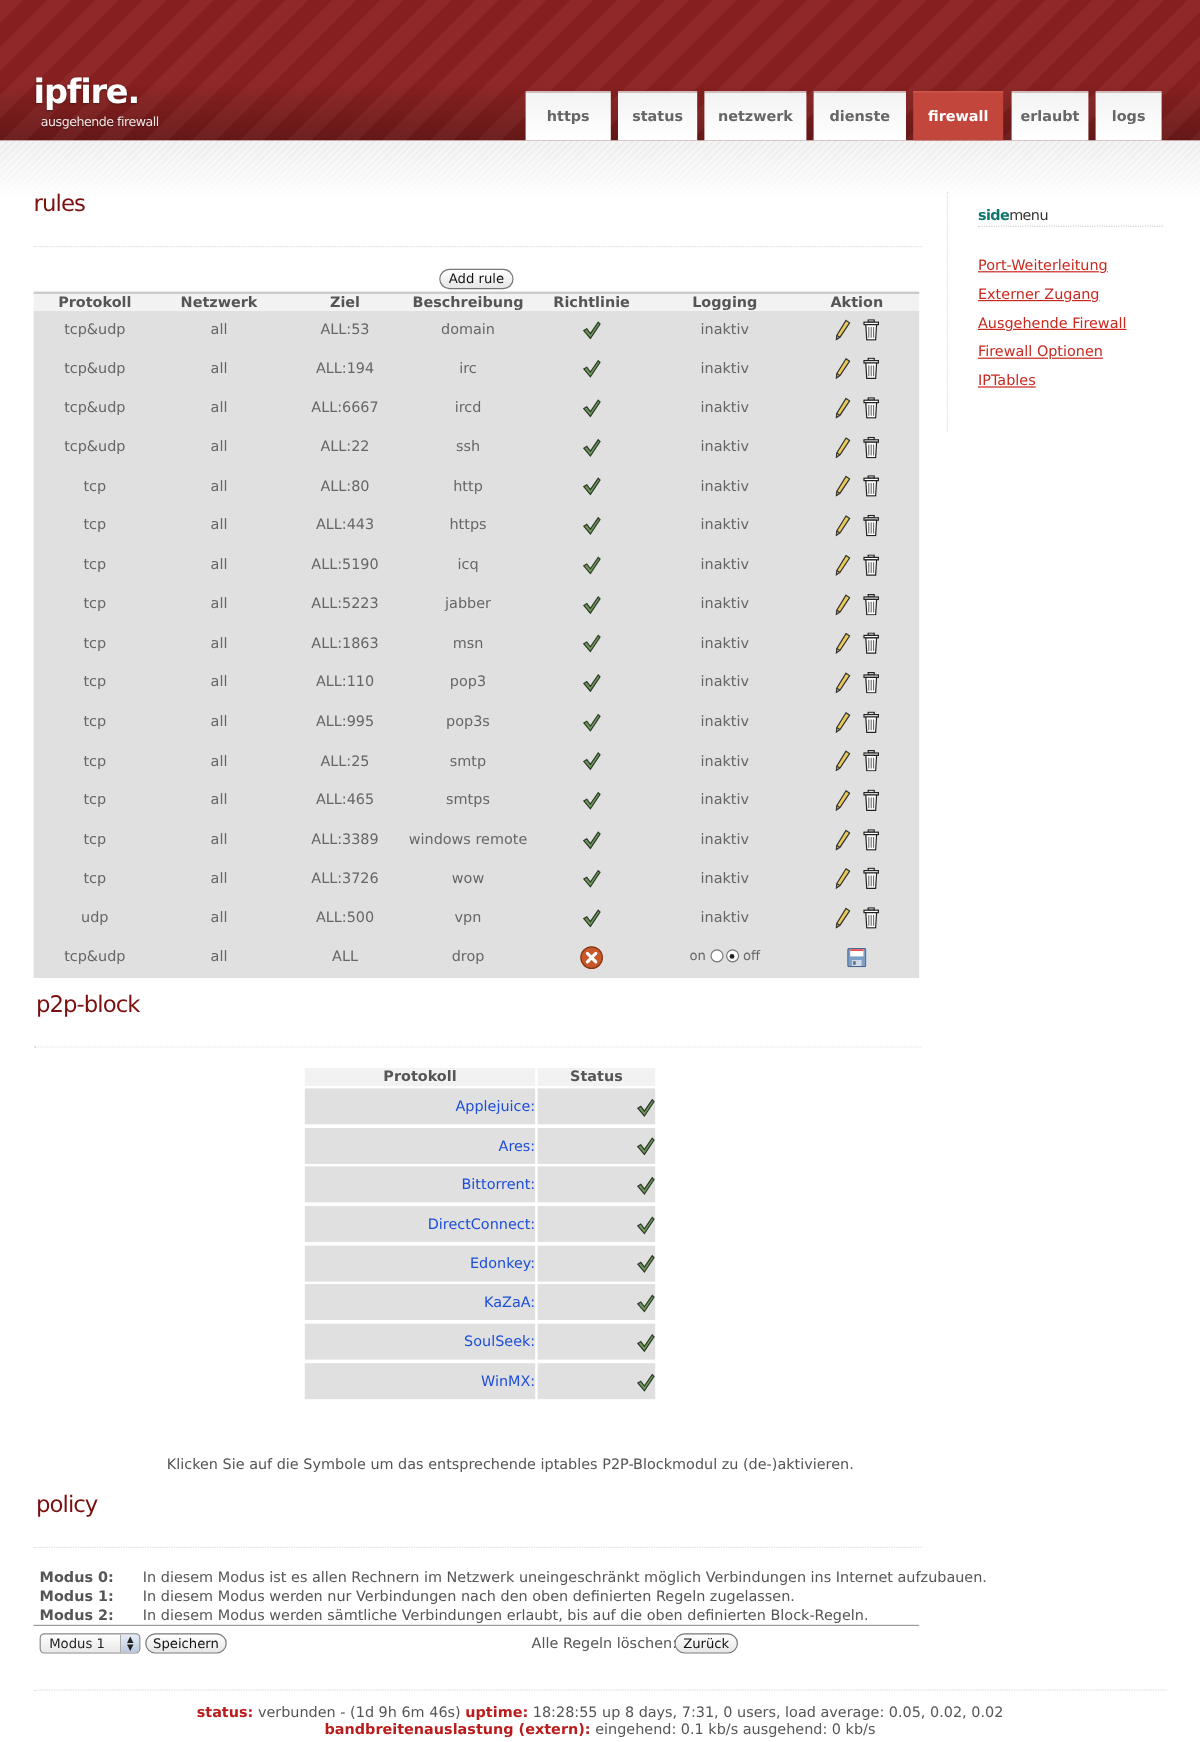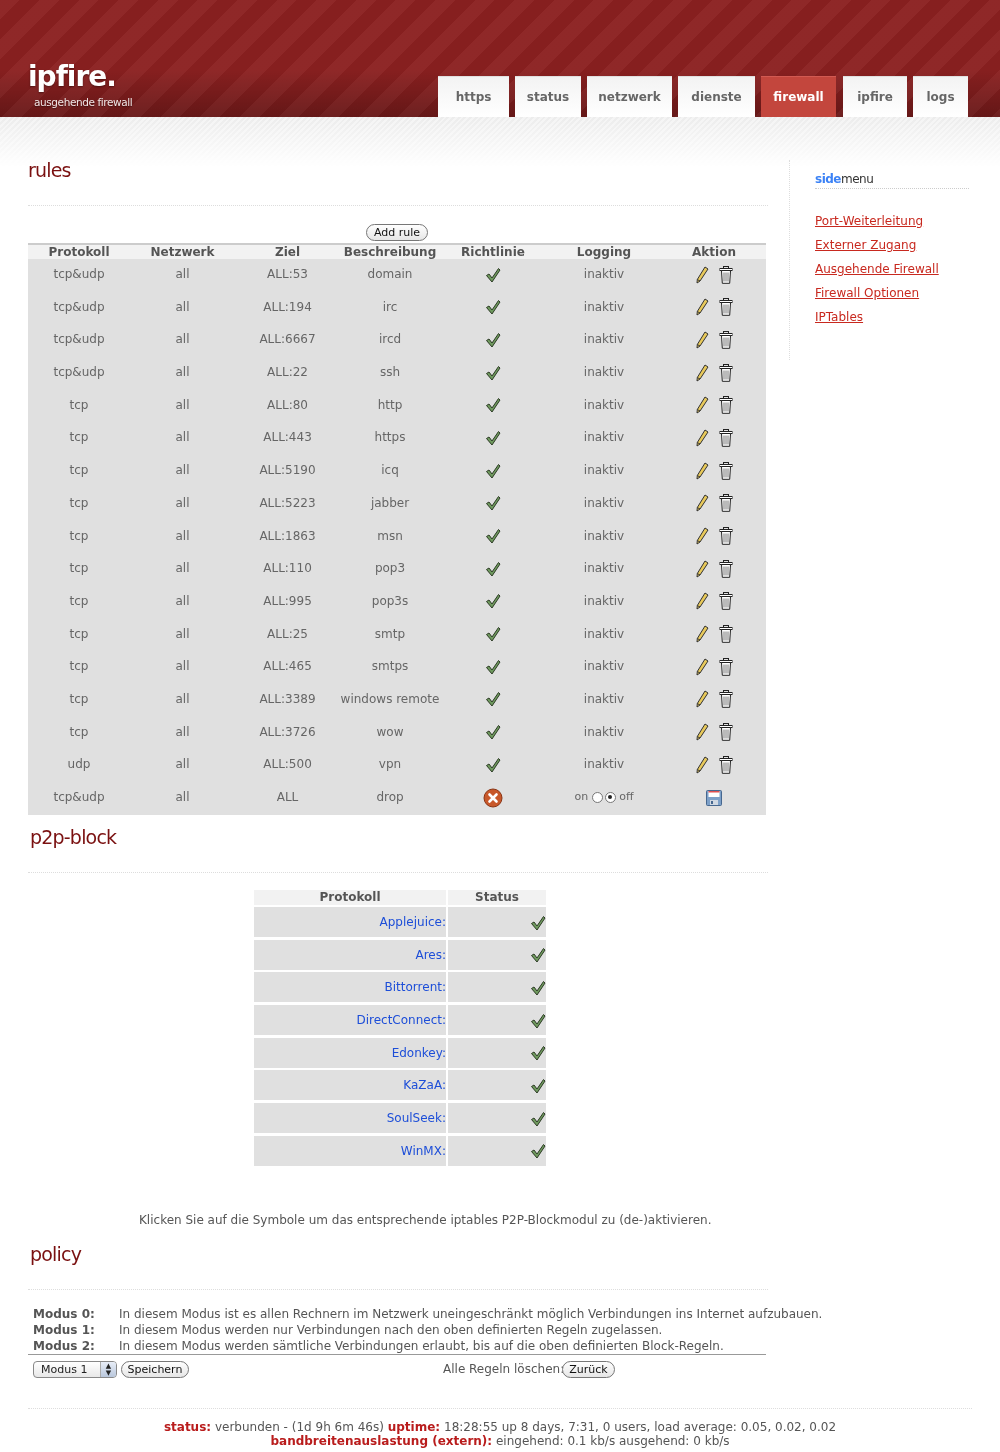--- a/index.html
+++ b/index.html
@@ -28,21 +28,21 @@
     -webkit-mask-image: linear-gradient(to bottom, #000, transparent);
     mask-image: linear-gradient(to bottom, #000, transparent); }
 
   
   .section-title { position: absolute; left: 28px; color: #7a1010; font-size: 19px; letter-spacing: -0.8px; }
   .dotted { position: absolute; left: 28px; width: 740px; border-top: 1px dotted #ddd; height: 0; }
 
   
   .sidebar { position: absolute; left: 789px; top: 160px; width: 190px; height: 200px; border-left: 1px dotted #ddd; }
   .side-title { position: absolute; left: 25px; top: 12px; font-size: 12px; color: #333; letter-spacing: -0.5px; }
-  .side-title b { color: #3b82f6; }
+  .side-title b { color: #0f766e; }
   .side-line { position: absolute; left: 25px; top: 28px; width: 154px; border-top: 1px dotted #ccc; }
   .side-link { position: absolute; left: 25px; font-size: 12px; color: #c8291f; text-decoration: underline; cursor: pointer; white-space: nowrap; }
 
   
   .btn {
     position: absolute; height: 17px; border: 1px solid #777; border-radius: 9px;
     background: linear-gradient(#fff, #e6e6e6); color: #111; font-size: 11px; line-height: 15px;
     text-align: center; cursor: pointer; font-family: "DejaVu Sans", sans-serif;
   }
 
@@ -94,21 +94,21 @@
 
 <div class="header">
   <div class="logo">ipfire.</div>
   <div class="logo-sub">ausgehende firewall</div>
   <div class="tabs">
     <div class="tab" style="left:438px;width:71px">https</div>
     <div class="tab" style="left:515px;width:66px">status</div>
     <div class="tab" style="left:587px;width:85px">netzwerk</div>
     <div class="tab" style="left:678px;width:77px">dienste</div>
     <div class="tab active" style="left:761px;width:75px">firewall</div>
-    <div class="tab" style="left:843px;width:64px">ipfire</div>
+    <div class="tab" style="left:843px;width:64px">erlaubt</div>
     <div class="tab" style="left:913px;width:55px">logs</div>
   </div>
 </div>
 <div class="band"></div>
 
 <div class="sidebar">
   <div class="side-title"><b>side</b><span>menu</span></div>
   <div class="side-line"></div>
   <a class="side-link" style="top:54px">Port-Weiterleitung</a>
   <a class="side-link" style="top:78px">Externer Zugang</a>

